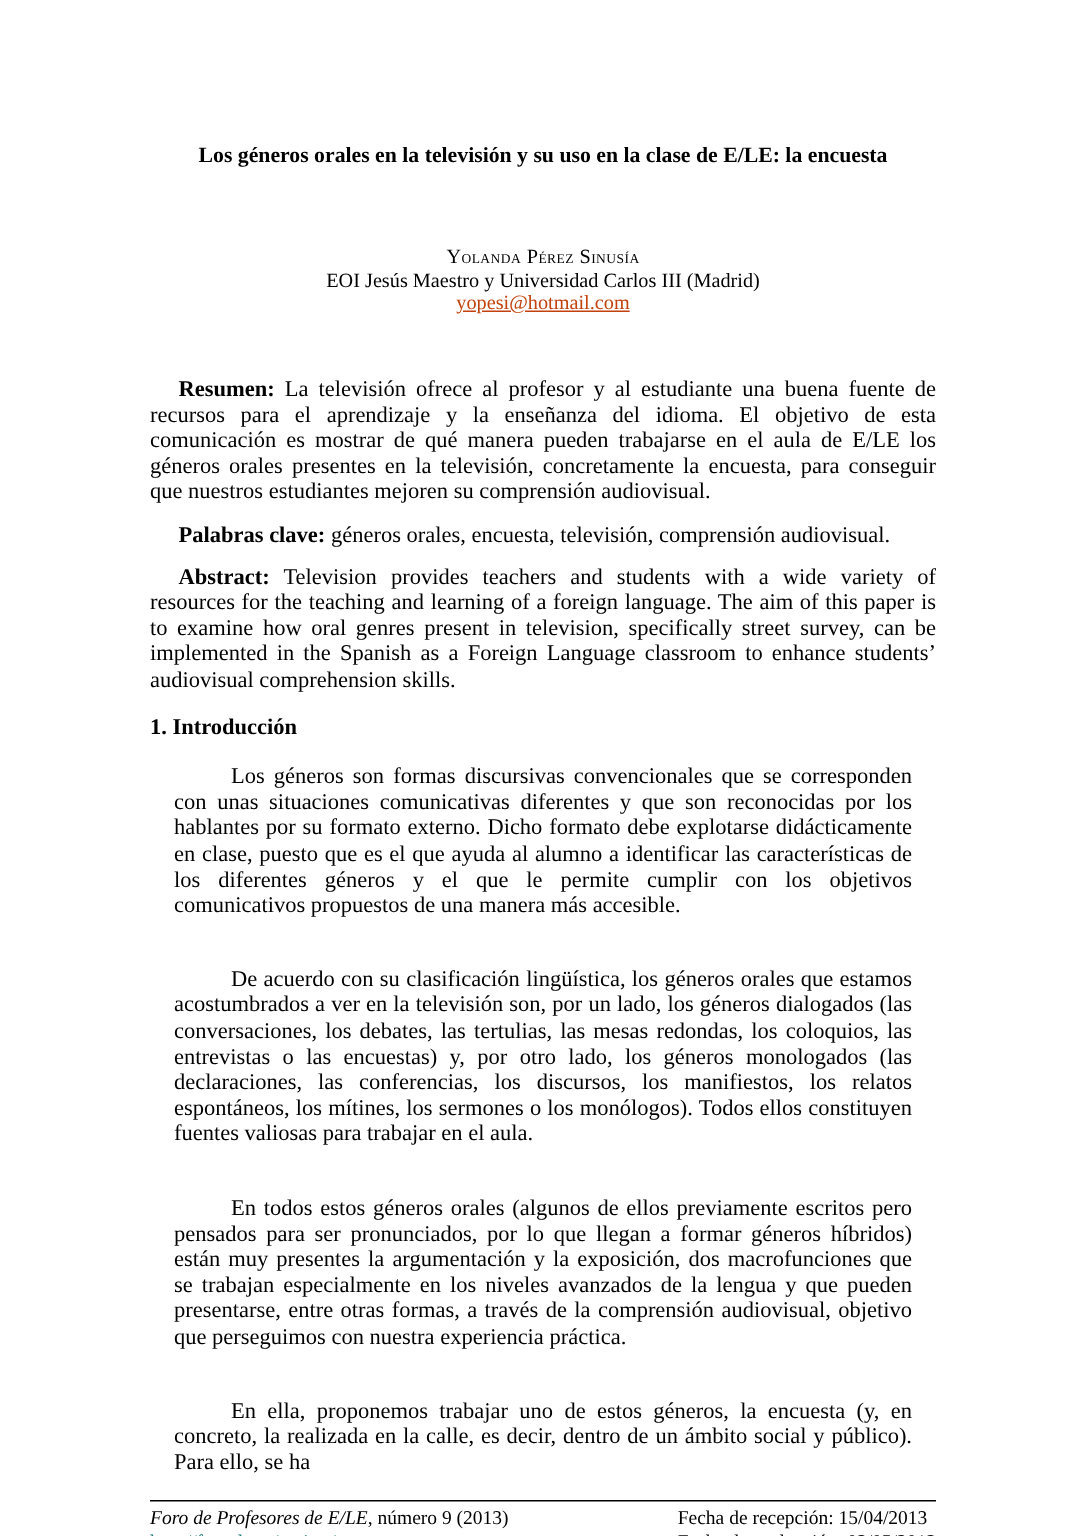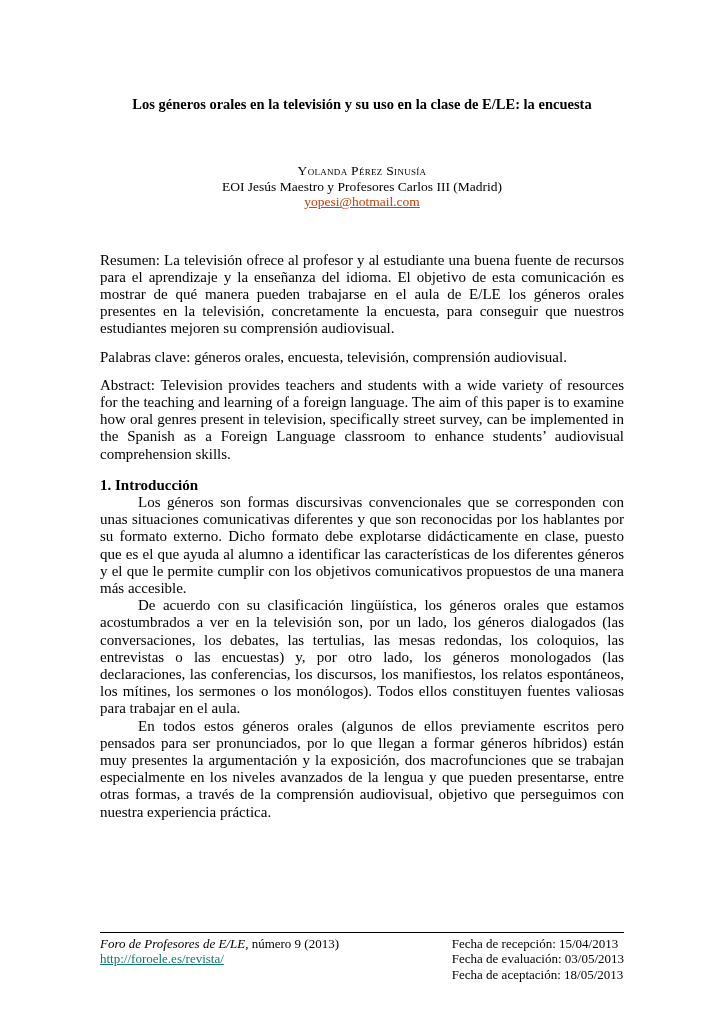--- a/index.html
+++ b/index.html
@@ -33,40 +33,40 @@
     margin-bottom: 42px;
   }
   .author-name { font-variant: small-caps; letter-spacing: 0.3px; }
   .link { text-decoration: underline; cursor: pointer; }
   .para {
     font-size: 15px;
     line-height: 17.2px;
     text-align: justify;
     margin-bottom: 11px;
   }
-  .lead { font-weight: normal; }
+  .lead { font-weight: bold; margin-left: 19px; }
   .subtitle {
     font-size: 15px;
     line-height: 17.2px;
     font-weight: bold;
     text-align: justify;
     margin-bottom: 11px;
   }
   .section-heading {
     font-size: 15px;
     line-height: 17.2px;
     font-weight: bold;
     margin-top: 3px;
   }
   .body-para {
     font-size: 15px;
     line-height: 17.2px;
     text-align: justify;
     text-indent: 38px;
-    margin: 0;
+    margin: 16px;
   }
   .footer {
     margin-top: auto;
     border-top: 1px solid #000000;
     padding-top: 3px;
     display: flex;
     justify-content: space-between;
     font-size: 13px;
     line-height: 15.5px;
     gap: 16px;
@@ -76,37 +76,38 @@
 </style>
 </head>
 <body>
 
 <div class="page">
 
   <h1 class="title">Los géneros orales en la televisión y su uso en la clase de E/LE: la encuesta</h1>
 
   <div class="author-block">
     <div class="author-name">Yolanda Pérez Sinusía</div>
-    <div class="author-affil">EOI Jesús Maestro y Profesores Carlos III (Madrid)</div>
+    <div class="author-affil">EOI Jesús Maestro y Universidad Carlos III (Madrid)</div>
     <div class="author-email"><a href="#" class="link" style="color: #c2410c;">yopesi@hotmail.com</a></div>
   </div>
 
   <p class="para"><b class="lead">Resumen:</b> <span>La televisión ofrece al profesor y al estudiante una buena fuente de recursos para el aprendizaje y la enseñanza del idioma. El objetivo de esta comunicación es mostrar de qué manera pueden trabajarse en el aula de E/LE los géneros orales presentes en la televisión, concretamente la encuesta, para conseguir que nuestros estudiantes mejoren su comprensión audiovisual.</span></p>
 
   <p class="para"><b class="lead">Palabras clave:</b> <span>géneros orales, encuesta, televisión, comprensión audiovisual.</span></p>
 
 
   <p class="para"><b class="lead">Abstract:</b> <span>Television provides teachers and students with a wide variety of resources for the teaching and learning of a foreign language. The aim of this paper is to examine how oral genres present in television, specifically street survey, can be implemented in the Spanish as a Foreign Language classroom to enhance students’ audiovisual comprehension skills.</span></p>
 
 
   <h3 class="section-heading">1. Introducción</h3>
 
   <p class="body-para">Los géneros son formas discursivas convencionales que se corresponden con unas situaciones comunicativas diferentes y que son reconocidas por los hablantes por su formato externo. Dicho formato debe explotarse didácticamente en clase, puesto que es el que ayuda al alumno a identificar las características de los diferentes géneros y el que le permite cumplir con los objetivos comunicativos propuestos de una manera más accesible.</p>
   <p class="body-para">De acuerdo con su clasificación lingüística, los géneros orales que estamos acostumbrados a ver en la televisión son, por un lado, los géneros dialogados (las conversaciones, los debates, las tertulias, las mesas redondas, los coloquios, las entrevistas o las encuestas) y, por otro lado, los géneros monologados (las declaraciones, las conferencias, los discursos, los manifiestos, los relatos espontáneos, los mítines, los sermones o los monólogos). Todos ellos constituyen fuentes valiosas para trabajar en el aula.</p>
   <p class="body-para">En todos estos géneros orales (algunos de ellos previamente escritos pero pensados para ser pronunciados, por lo que llegan a formar géneros híbridos) están muy presentes la argumentación y la exposición, dos macrofunciones que se trabajan especialmente en los niveles avanzados de la lengua y que pueden presentarse, entre otras formas, a través de la comprensión audiovisual, objetivo que perseguimos con nuestra experiencia práctica.</p>
+  <p class="body-para">En ella, proponemos trabajar uno de estos géneros, la encuesta (y, en concreto, la realizada en la calle, es decir, dentro de un ámbito social y público). Para ello, se ha</p>
 
   <div class="footer">
     <div class="footer-left">
       <div class="footer-line"><span class="it">Foro de Profesores de E/LE</span><span>, número 9 (2013)</span></div>
       <div class="footer-line"><a href="#" class="link" style="color: #0f766e;">http://foroele.es/revista/</a></div>
     </div>
     <div class="footer-right">
       <div class="footer-line">Fecha de recepción: 15/04/2013</div>
       <div class="footer-line">Fecha de evaluación: 03/05/2013</div>
       <div class="footer-line">Fecha de aceptación: 18/05/2013</div>

